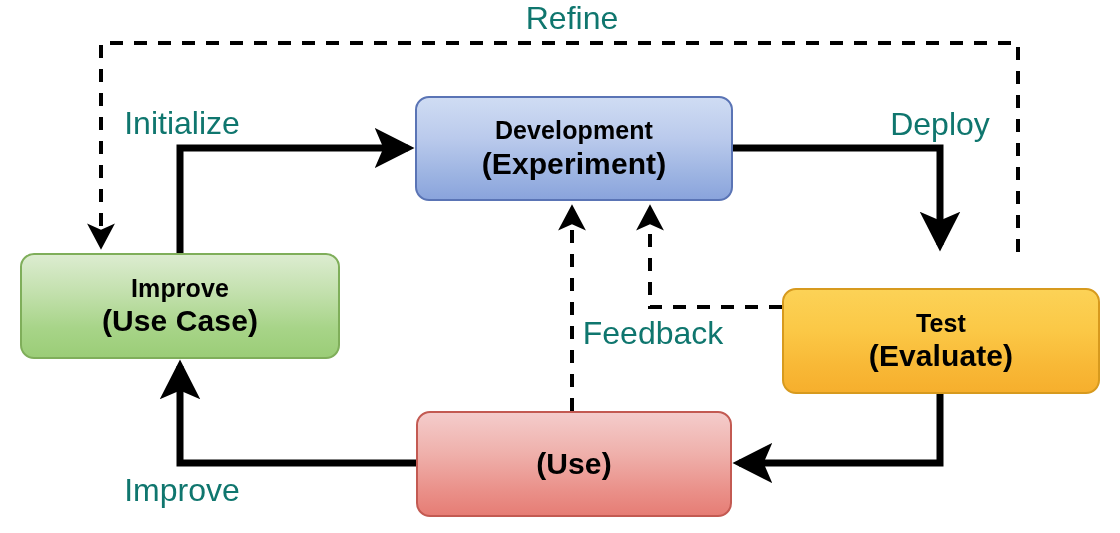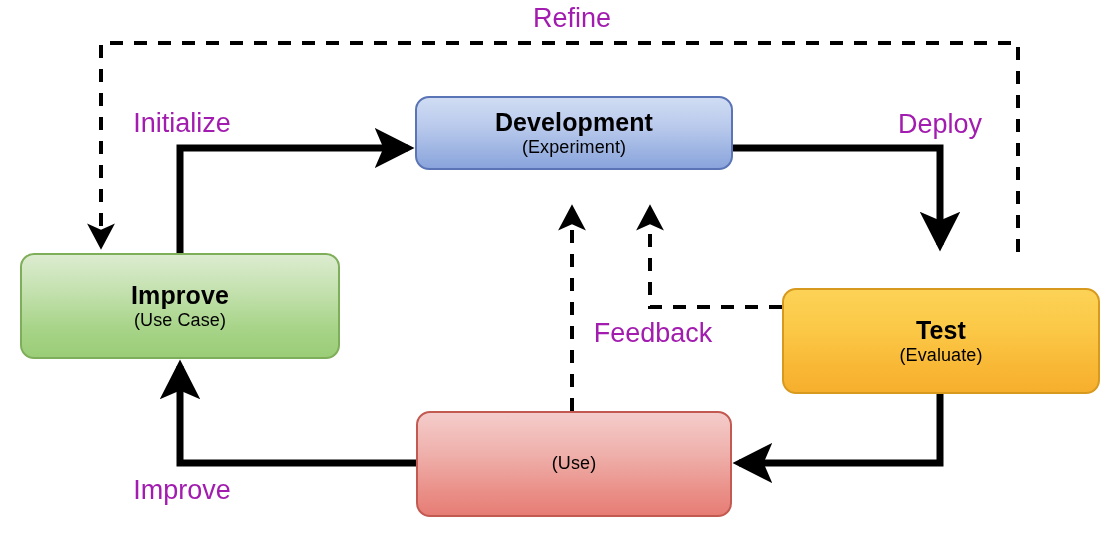--- a/index.html
+++ b/index.html
@@ -36,37 +36,37 @@
     text-align: center;
     line-height: 1.18;
     color: #000000;
   }
   .node .title {
     font-size: 25px;
     font-weight: bold;
     letter-spacing: 0.1px;
   }
   .node .subtitle {
-    font-size: 18px;
-    font-weight: normal;
+    font-size: 30px;
+    font-weight: bold;
     letter-spacing: 0.1px;
   }
   #node-define {
     left: 20px;
     top: 253px;
     width: 320px;
     height: 106px;
     border-color: #7fae5a;
     background: linear-gradient(to bottom, #dcecd0 0%, #c2e0ac 38%, #a7d488 72%, #9bcd77 100%);
   }
   #node-development {
     left: 415px;
     top: 96px;
     width: 318px;
-    height: 74px;
+    height: 105px;
     border-color: #5a74b5;
     background: linear-gradient(to bottom, #cfdcf3 0%, #bacaec 40%, #9db4e2 75%, #8aa4dc 100%);
   }
   #node-test {
     left: 782px;
     top: 252px;
     width: 318px;
     height: 106px;
     border-color: #d79a1e;
     background: linear-gradient(to bottom, #fcd256 0%, #fbc846 40%, #f8b836 75%, #f6af2d 100%);
@@ -75,22 +75,22 @@
   #node-production {
     left: 416px;
     top: 411px;
     width: 316px;
     height: 106px;
     border-color: #c35a52;
     background: linear-gradient(to bottom, #f4cccb 0%, #efb0ab 40%, #ea918a 75%, #e67d75 100%);
   }
   .edge-label {
     position: absolute;
-    font-size: 27px;
-    color: #a21caf;
+    font-size: 32px;
+    color: #0f766e;
     white-space: nowrap;
     transform: translate(-50%, -50%);
   }
 </style>
 </head>
 <body>
 
 <div id="canvas">
 
   <svg id="edges" viewBox="0 0 1120 533" xmlns="http://www.w3.org/2000/svg">

